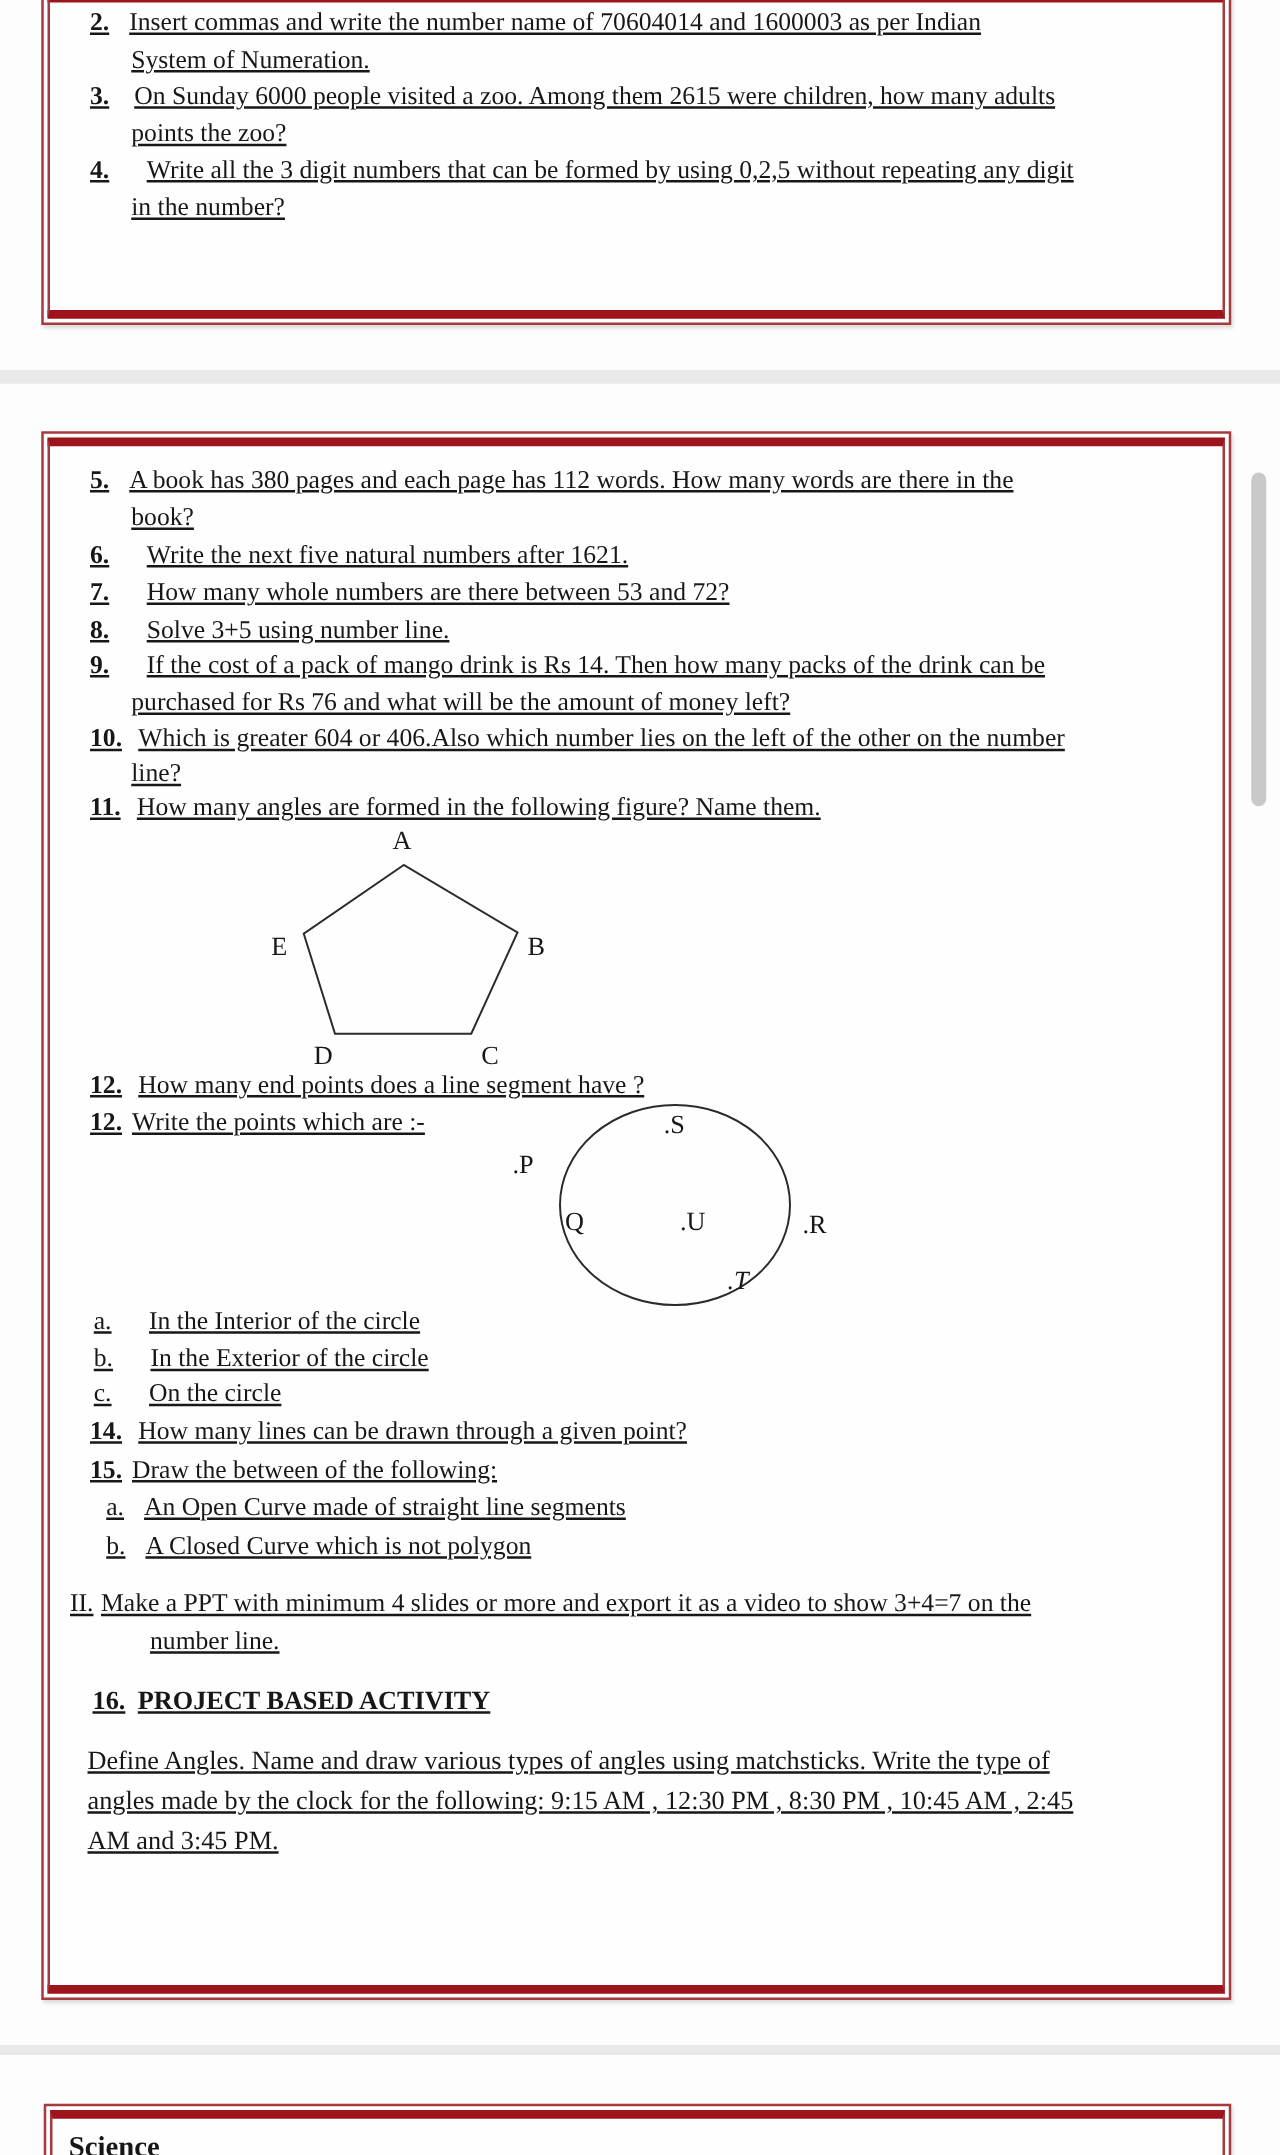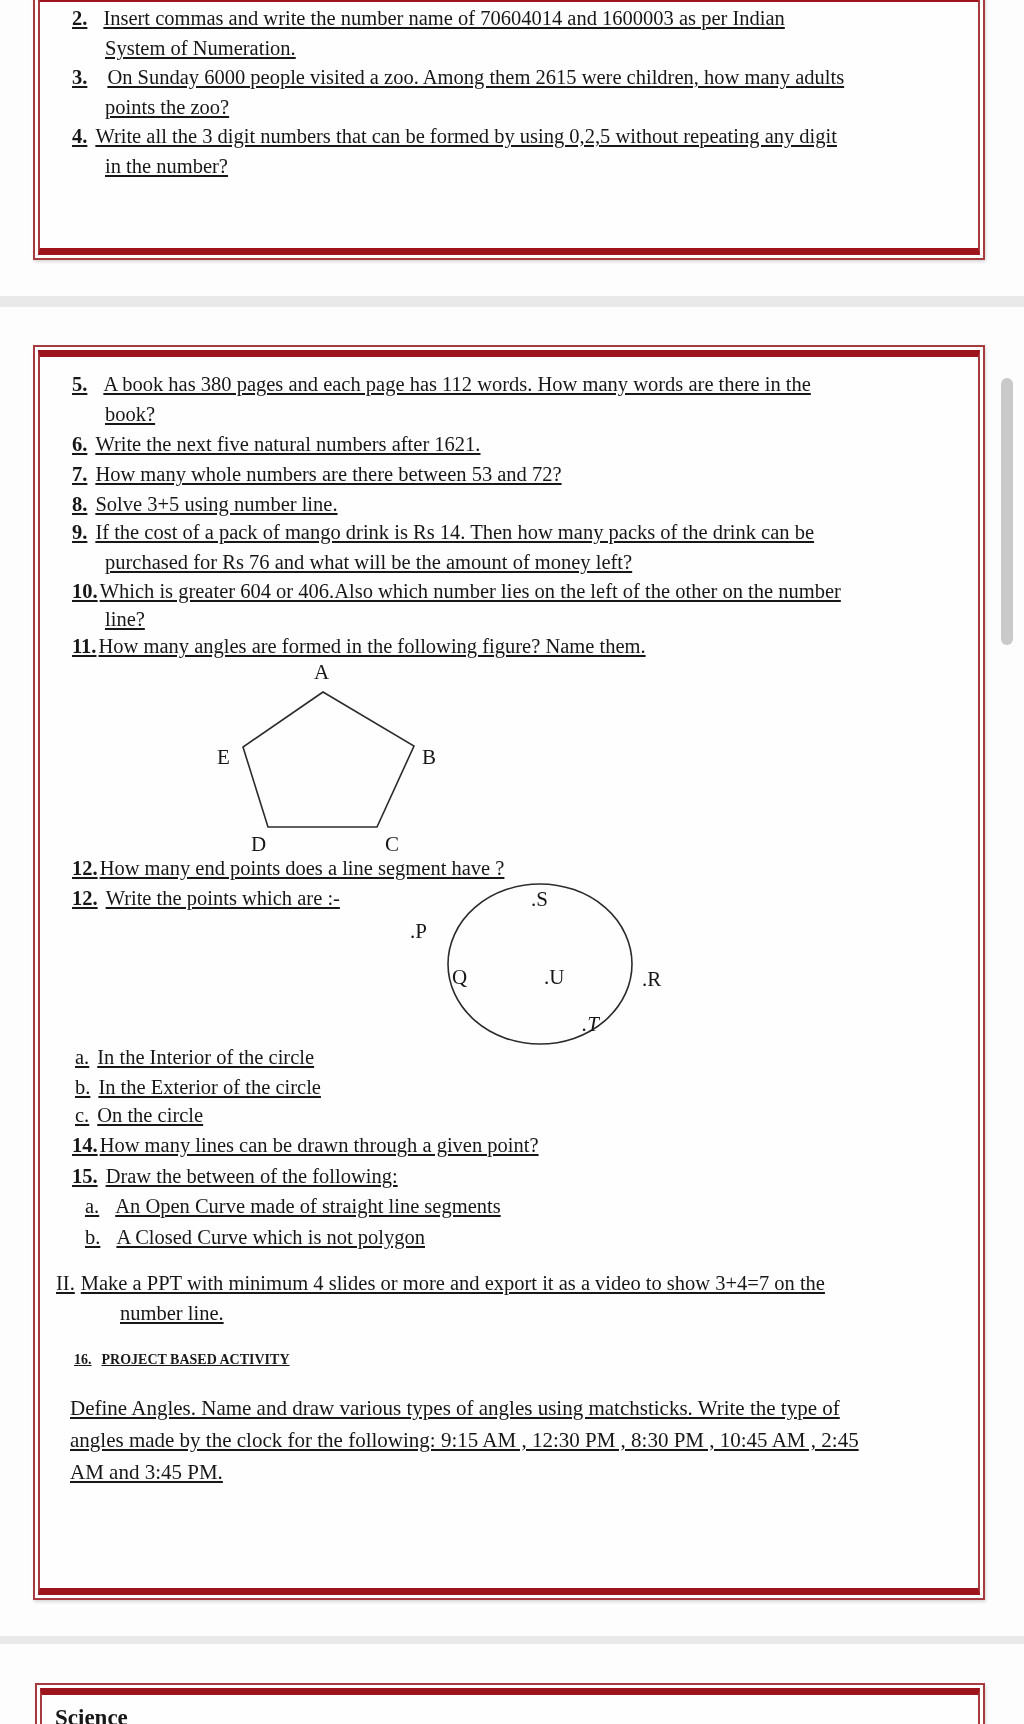--- a/index.html
+++ b/index.html
@@ -19,22 +19,22 @@
     box-shadow:1px 2px 3px rgba(0,0,0,0.14);}
   .qbox-inner{box-sizing:border-box;width:100%;height:100%;background:#fefefe;
     border-left:2px solid #a63a3e;border-right:2px solid #a63a3e;
     border-top:7px solid #9e141c;border-bottom:7px solid #9e141c;}
   .box1{left:33px;top:-10px;width:952px;height:270px;}
   .box2{left:33px;top:345px;width:952px;height:1255px;}
   .box3{left:35px;top:1683px;width:950px;height:90px;}
 
   .line{position:absolute;height:30px;line-height:30px;font-size:20.5px;white-space:nowrap;text-decoration:underline;}
   .qnum{font-weight:bold;}
-  .g2{margin-left:2px;}  .g6{margin-left:6px;}  .g8{margin-left:8px;text-align:center;}
-  .g10{margin-left:10px;} .g14{margin-left:8px;} .g16{margin-left:16px;} .g20{margin-left:20px;}
+  .g2{margin-left:13px;}  .g6{margin-left:6px;}  .g8{margin-left:8px;text-align:center;}
+  .g10{margin-left:10px;} .g14{margin-left:30px;} .g16{margin-left:16px;} .g20{margin-left:20px;}
   .bold{font-weight:bold;}
   .para{font-size:21px;height:32px;line-height:32px;}
   .heading3{position:absolute;left:55px;top:1704px;font-size:23px;font-weight:bold;line-height:28px;}
 
   .figure{position:absolute;}
   .fig-label{position:absolute;height:26px;line-height:26px;font-size:21px;white-space:nowrap;}
   .italicT{font-style:italic;}
 
   .scroll-thumb{position:absolute;left:1001px;top:378px;width:12px;height:267px;
     background:#c9c9c9;border-radius:6px;}
@@ -113,21 +113,21 @@
 <div class="line" style="top:1130px;left:72px"><span class="qnum">14.</span><span class="g2">How many lines can be drawn through a given point?</span></div>
 
 <div class="line" style="top:1161px;left:72px"><span class="qnum">15.</span><span class="g8">Draw the between of the following:</span></div>
 
 <div class="line" style="top:1191px;left:85px"><span>a.</span><span class="g16">An Open Curve made of straight line segments</span></div>
 <div class="line" style="top:1222px;left:85px"><span>b.</span><span class="g16">A Closed Curve which is not polygon</span></div>
 
 <div class="line" style="top:1268px;left:56px"><span>II.</span><span class="g6">Make a PPT with minimum 4 slides or more and export it as a video to show 3+4=7 on the</span></div>
 <div class="line" style="top:1298px;left:120px">number line.</div>
 
-<div class="line bold" style="top:1345px;left:74px;font-size:14px"><span>16.</span><span class="g10">PROJECT BASED ACTIVITY</span></div>
+<div class="line bold" style="top:1345px;left:74px;font-size:21px"><span>16.</span><span class="g10">PROJECT BASED ACTIVITY</span></div>
 
 <div class="line para" style="top:1392px;left:70px">Define Angles. Name and draw various types of angles using matchsticks. Write the type of</div>
 <div class="line para" style="top:1424px;left:70px">angles made by the clock for the following: 9:15 AM , 12:30 PM , 8:30 PM , 10:45 AM , 2:45</div>
 <div class="line para" style="top:1456px;left:70px">AM and 3:45 PM.</div>
 
 <div class="heading3">Science</div>
 
 <div class="scroll-thumb"></div>
 
 </body></html>

